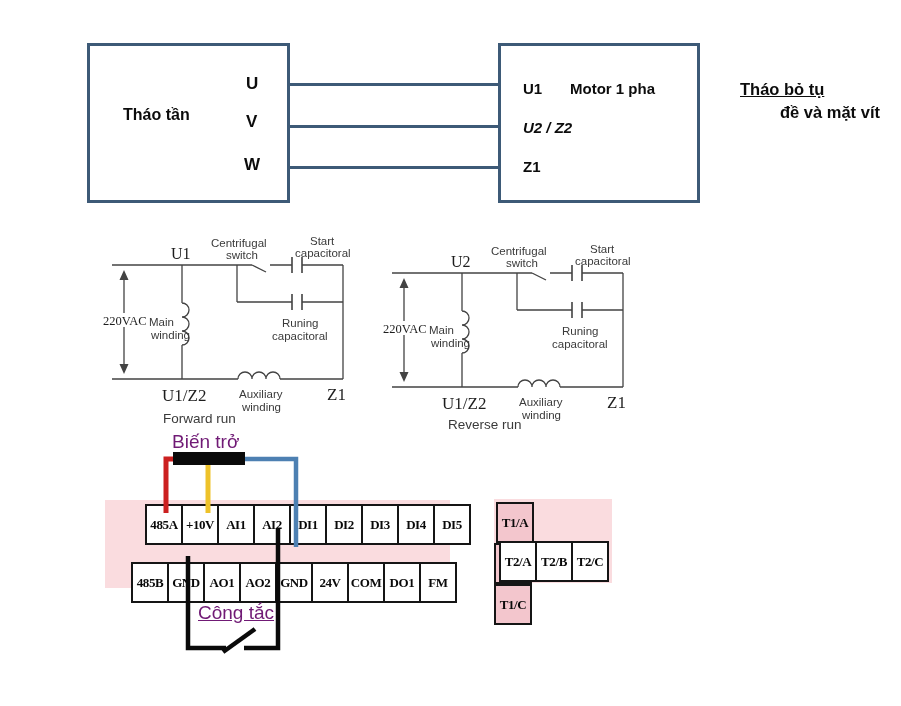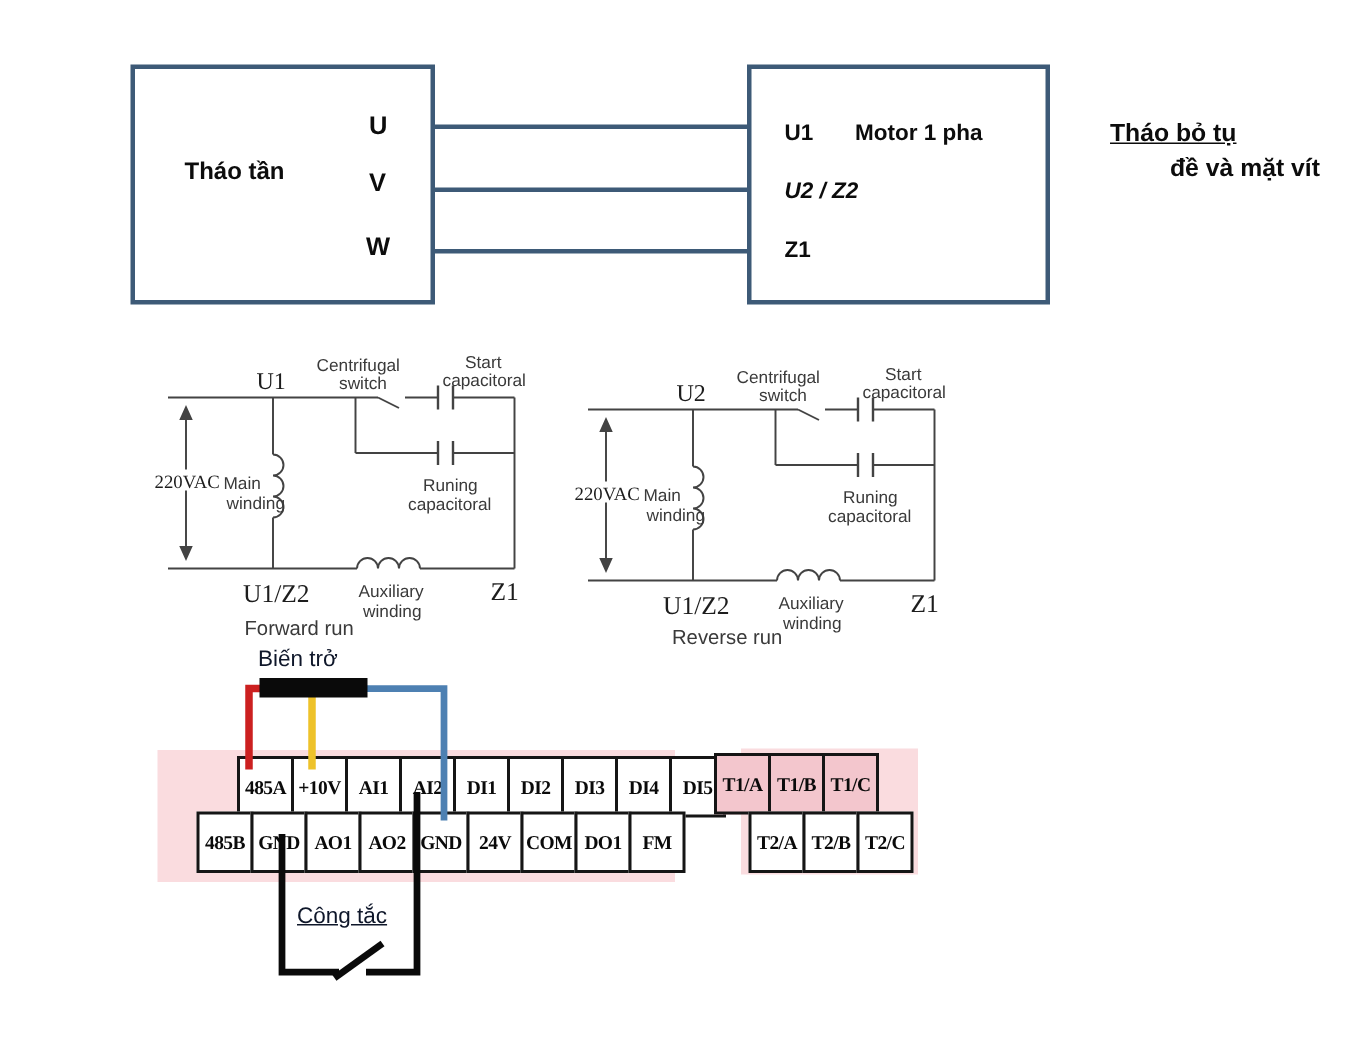--- a/index.html
+++ b/index.html
@@ -11,21 +11,21 @@
   .phase-line{position:absolute;height:3px;background:#3d5a77;}
   
   .panel{position:absolute;background:#fadcdf;}
   .trow{position:absolute;display:flex;}
   .cell{box-sizing:border-box;width:38px;height:41px;margin-left:-2px;border:2px solid #151515;
         background:#fff;display:flex;align-items:center;justify-content:center;
         font-family:"Liberation Serif",serif;font-weight:bold;font-size:13px;letter-spacing:-0.4px;
         color:#0a0a0a;white-space:nowrap;}
   .cell:first-child{margin-left:0;}
   .cell.pink{background:#f3c6cd;}
-  .plain-label{position:absolute;font-size:15px;color:#0f172a;white-space:nowrap;}
+  .plain-label{position:absolute;font-size:19px;color:#701a75;white-space:nowrap;}
   
   #overlay{position:absolute;left:0;top:0;z-index:5;pointer-events:none;}
   .cw{stroke:#434343;stroke-width:1.3;fill:none;}   
   .ser{font-family:"Liberation Serif",serif;fill:#1d1d1d;}
   .san{font-family:"Liberation Sans",sans-serif;fill:#3a3a3a;}
 </style>
 </head>
 <body>
 
 <div id="canvas">
@@ -45,45 +45,45 @@
   <div class="box-label" style="left:570px;top:80px;font-size:15px;">Motor 1 pha</div>
   <div class="box-label" style="left:523px;top:119px;font-size:15px;font-style:italic;">U2 / Z2</div>
   <div class="box-label" style="left:523px;top:158px;font-size:15px;">Z1</div>
 
   <div class="box-label" style="left:740px;top:80px;font-size:16.5px;text-decoration:underline;">Tháo bỏ tụ</div>
   <div class="box-label" style="left:740px;top:103px;font-size:16.5px;margin-left:40px;">đề và mặt vít</div>
 
   <div class="panel" style="left:105px;top:500px;width:345px;height:88px;"></div>
   <div class="panel" style="left:494px;top:499px;width:118px;height:84px;"></div>
 
-  <div class="trow" style="left:126px;top:504px;padding-left:32px;">
+  <div class="trow" style="left:113px;top:504px;padding-left:32px;">
     <div class="cell">485A</div>
     <div class="cell">+10V</div>
     <div class="cell">AI1</div>
     <div class="cell">AI2</div>
     <div class="cell">DI1</div>
     <div class="cell">DI2</div>
     <div class="cell">DI3</div>
     <div class="cell">DI4</div>
     <div class="cell">DI5</div>
   </div>
 
-  <div class="trow" style="left:131px;top:541px;border-radius:17px;">
+  <div class="trow" style="left:131px;top:562px;border-radius:17px;">
     <div class="cell">485B</div>
     <div class="cell">GND</div>
     <div class="cell">AO1</div>
     <div class="cell">AO2</div>
     <div class="cell">GND</div>
     <div class="cell">24V</div>
     <div class="cell">COM</div>
     <div class="cell">DO1</div>
     <div class="cell">FM</div>
   </div>
 
-  <div class="trow" style="left:476px;top:502px;">
+  <div class="trow" style="left:496px;top:502px;flex-direction:column;">
     <div class="cell pink">T1/A</div>
     <div class="cell pink">T1/B</div>
     <div class="cell pink">T1/C</div>
   </div>
 
   <div class="trow" style="left:499px;top:541px;">
     <div class="cell">T2/A</div>
     <div class="cell">T2/B</div>
     <div class="cell">T2/C</div>
   </div>

